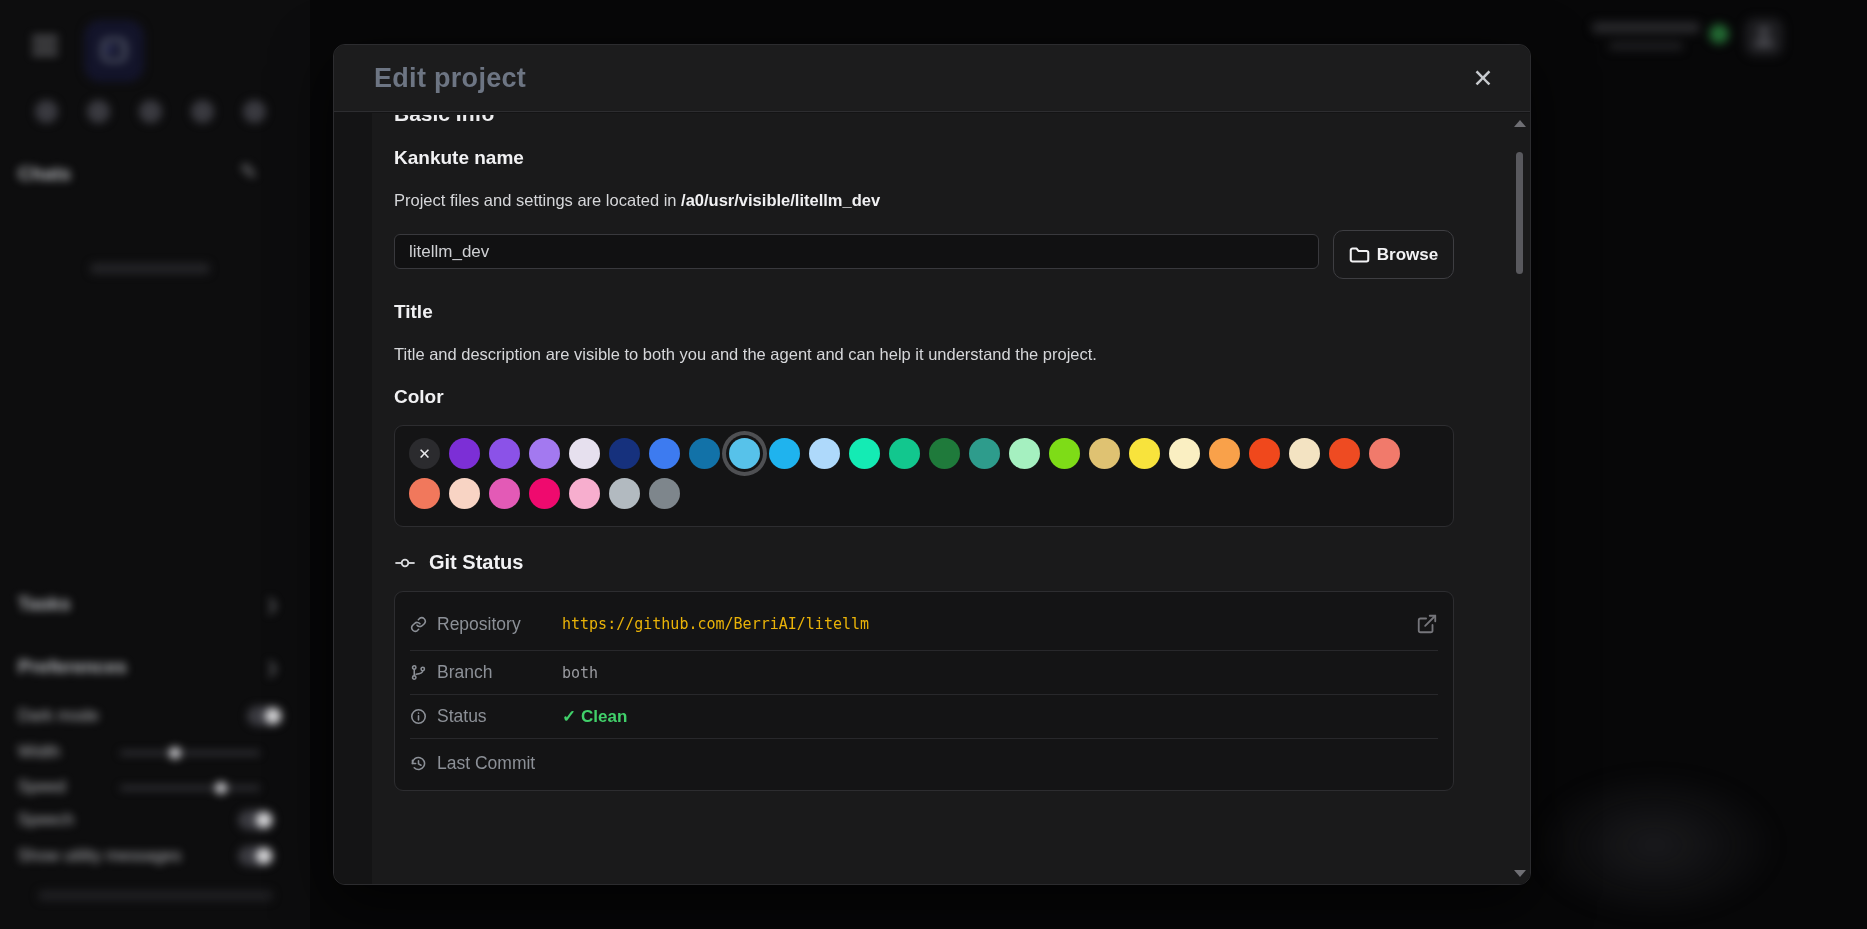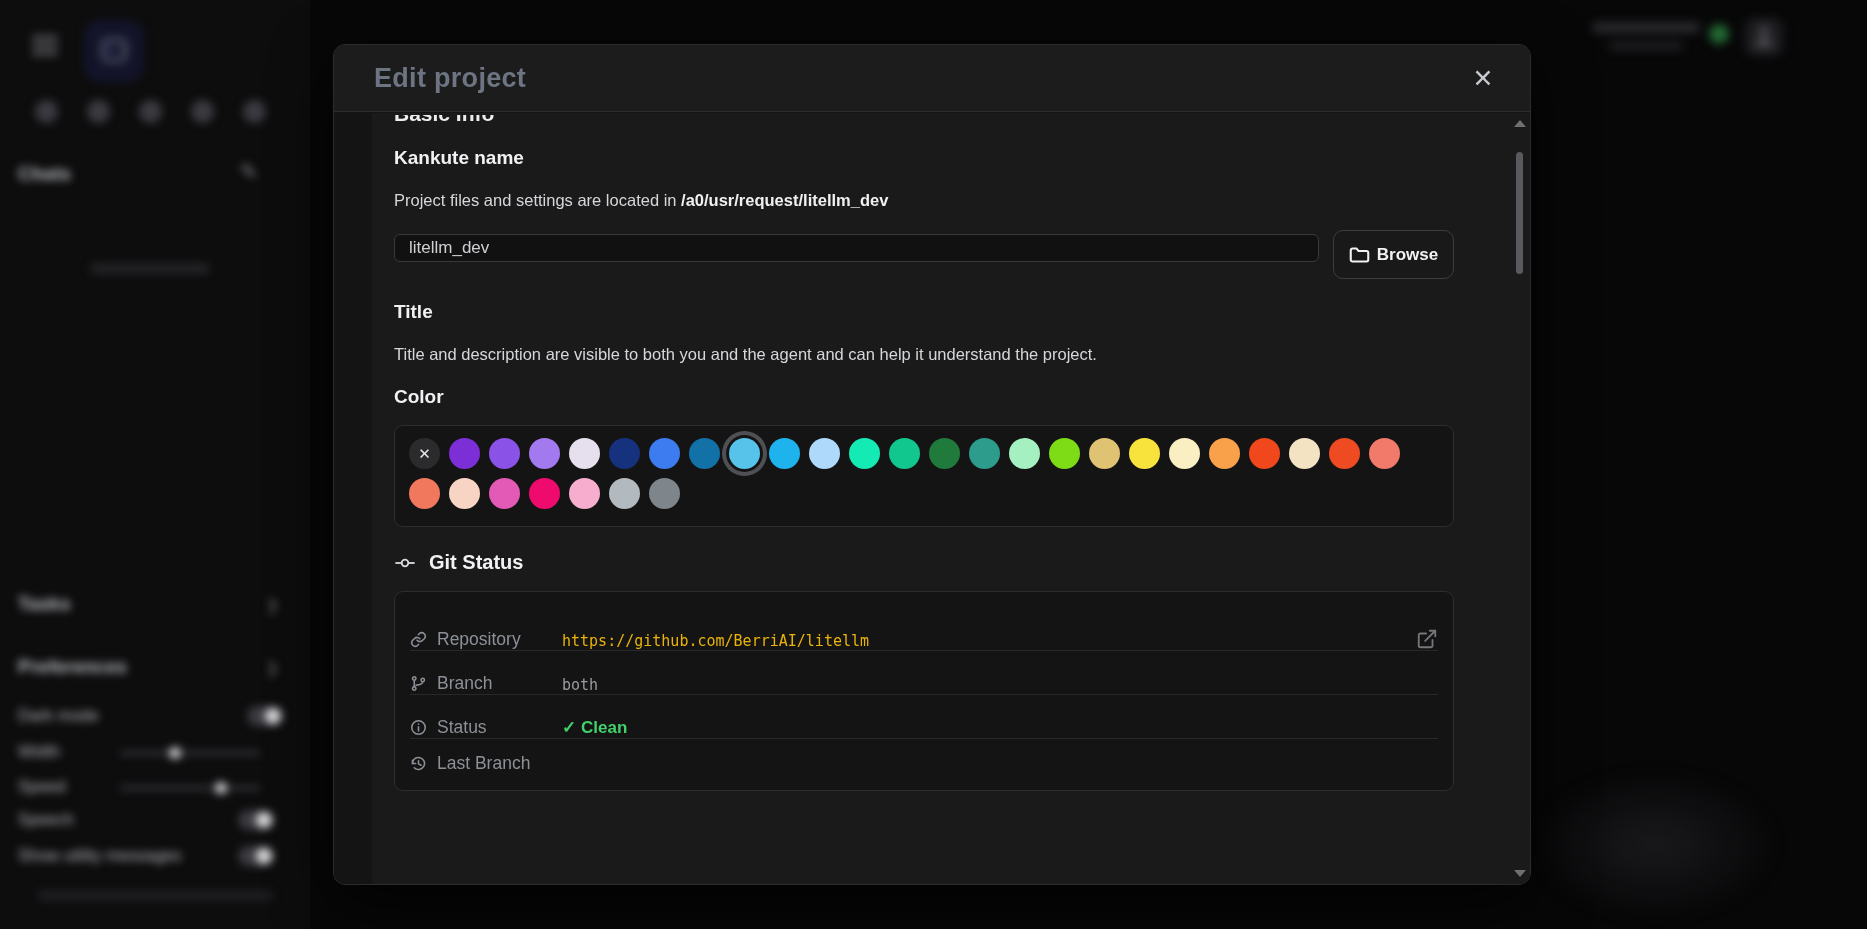--- a/index.html
+++ b/index.html
@@ -54,40 +54,40 @@
   .vs-down { bottom:7px; border-top:7px solid #6f6f74; }
   .vs-thumb { position:absolute; left:3px; top:39px; width:7px; height:122px; border-radius:4px; background:#59595e; }
 
   
   .clip-heading { height:10px; overflow:hidden; }
   .clip-heading h3 { font-size:21px; font-weight:bold; color:#ededef; margin-top:-13px; }
   .field-label { font-size:19px; font-weight:bold; color:#f1f1f3; margin-top:22px; }
   .field-desc { font-size:16.5px; color:#d6d7da; margin-top:22px; }
   .field-desc b { color:#f0f0f2; }
   .input-row { display:flex; align-items:flex-start; margin-top:20px; }
-  .text-input { height:28px; background:#111112; border:1px solid #39393d; border-radius:6px;
+  .text-input { height:35px; background:#111112; border:1px solid #39393d; border-radius:6px;
     color:#cfd0d3; font-size:17px; font-family:"Liberation Sans",sans-serif; padding:0 14px; outline:none; }
   .folder-input { flex:1; margin-top:4px; }
   .browse-btn { width:121px; height:49px; margin-left:14px; border-radius:10px; border:1px solid #3e3e42;
     background:#19191a; color:#f2f2f4; font-weight:bold; font-size:17px; display:flex; align-items:center;
     justify-content:center; gap:7px; cursor:pointer; font-family:"Liberation Sans",sans-serif; }
   .full-input { width:100%; margin-top:8px; color:#e8e8ea; }
 
   .card { background:#141415; border:1px solid #2d2d30; border-radius:9px; }
   .color-card { margin-top:17px; padding:12px 14px 8px 14px; }
   .swatch-row { display:flex; flex-wrap:nowrap; margin-bottom:9px; }
   .swatch { width:31px; height:31px; border-radius:50%; margin-right:9px; flex:none; cursor:pointer;
     display:flex; align-items:center; justify-content:center; }
   .swatch.none { background:#2b2b2e; color:#e9e9eb; font-size:15px; }
   .swatch.selected { box-shadow:0 0 0 3px #141415, 0 0 0 7px #4f5053; }
 
   .git-heading { display:flex; align-items:center; gap:13px; margin-top:24px; }
   .git-heading .gh-text { font-size:20px; font-weight:bold; color:#f2f2f4; }
   .git-card { margin-top:17px; padding:6px 15px 0 15px; }
-  .git-row { display:flex; align-items:flex-end; min-height:44px; }
+  .git-row { display:flex; align-items:center; min-height:44px; }
   .git-row + .git-row { border-top:1px solid #28282b; }
   .git-label { width:152px; flex:none; display:flex; align-items:center; gap:10px; color:#8c9097; font-size:17.5px; }
   .git-label svg { flex:none; }
   .mono { font-family:"DejaVu Sans Mono", monospace; font-size:15px; }
   .v-light { color:#eab308; }
   .v-gray { color:#9a9ba0; }
   .ext-link { margin-left:auto; color:#76767b; display:flex; cursor:pointer; }
   .commit-row { align-items:flex-start; padding:12px 0 16px 0; }
   .commit-row .git-label { padding-top:2px; }
   .commit-msg { font-size:17px; color:#eff0f2; font-weight:600; margin-top:7px; }
@@ -156,21 +156,21 @@
 
   <div class="modal-body">
     <div class="scroll-area">
 
       <div class="clip-heading">
         <h3>Basic Info</h3>
       </div>
 
       <div class="field-label">Kankute name</div>
       <div class="field-desc">
-        <span>Project files and settings are located in </span><b>/a0/usr/request/litellm_dev</b>
+        <span>Project files and settings are located in </span><b>/a0/usr/visible/litellm_dev</b>
       </div>
       <div class="input-row">
         <input class="text-input folder-input" readonly="" value="litellm_dev" style="">
         <button class="browse-btn">
           <svg width="21" height="18" viewBox="0 0 24 20" fill="none" stroke="#f2f2f4" stroke-width="2.4" stroke-linejoin="round">
             <path d="M2 4.5 C2 3.4 2.9 2.5 4 2.5 H8.5 L11 5.5 H20 C21.1 5.5 22 6.4 22 7.5 V15.5 C22 16.6 21.1 17.5 20 17.5 H4 C2.9 17.5 2 16.6 2 15.5 Z"></path>
           </svg>
           <span>Browse</span>
         </button>
       </div>
@@ -272,21 +272,21 @@
           <span class="status-clean" id="git-status-value" style="color: rgb(65, 208, 106);">✓ Clean</span>
         </div>
 
         <div class="git-row commit-row">
           <div class="git-label">
             <svg width="17" height="17" viewBox="0 0 24 24" fill="none" stroke="#8c9097" stroke-width="2.2" stroke-linecap="round">
               <path d="M3.5 12a8.5 8.5 0 1 1 2.5 6"></path>
                 <polyline points="3.5 7.5 3.5 12 8 12"></polyline>
                 <polyline points="12 8 12 12.5 15.5 14.5"></polyline>
             </svg>
-            <span>Last Branch</span>
+            <span>Last Commit</span>
           </div>
         </div>
       </div>
 
     </div>
 
     <div class="vscroll">
       <div class="vs-arrow vs-up"></div>
       <div class="vs-thumb"></div>
       <div class="vs-arrow vs-down"></div>

